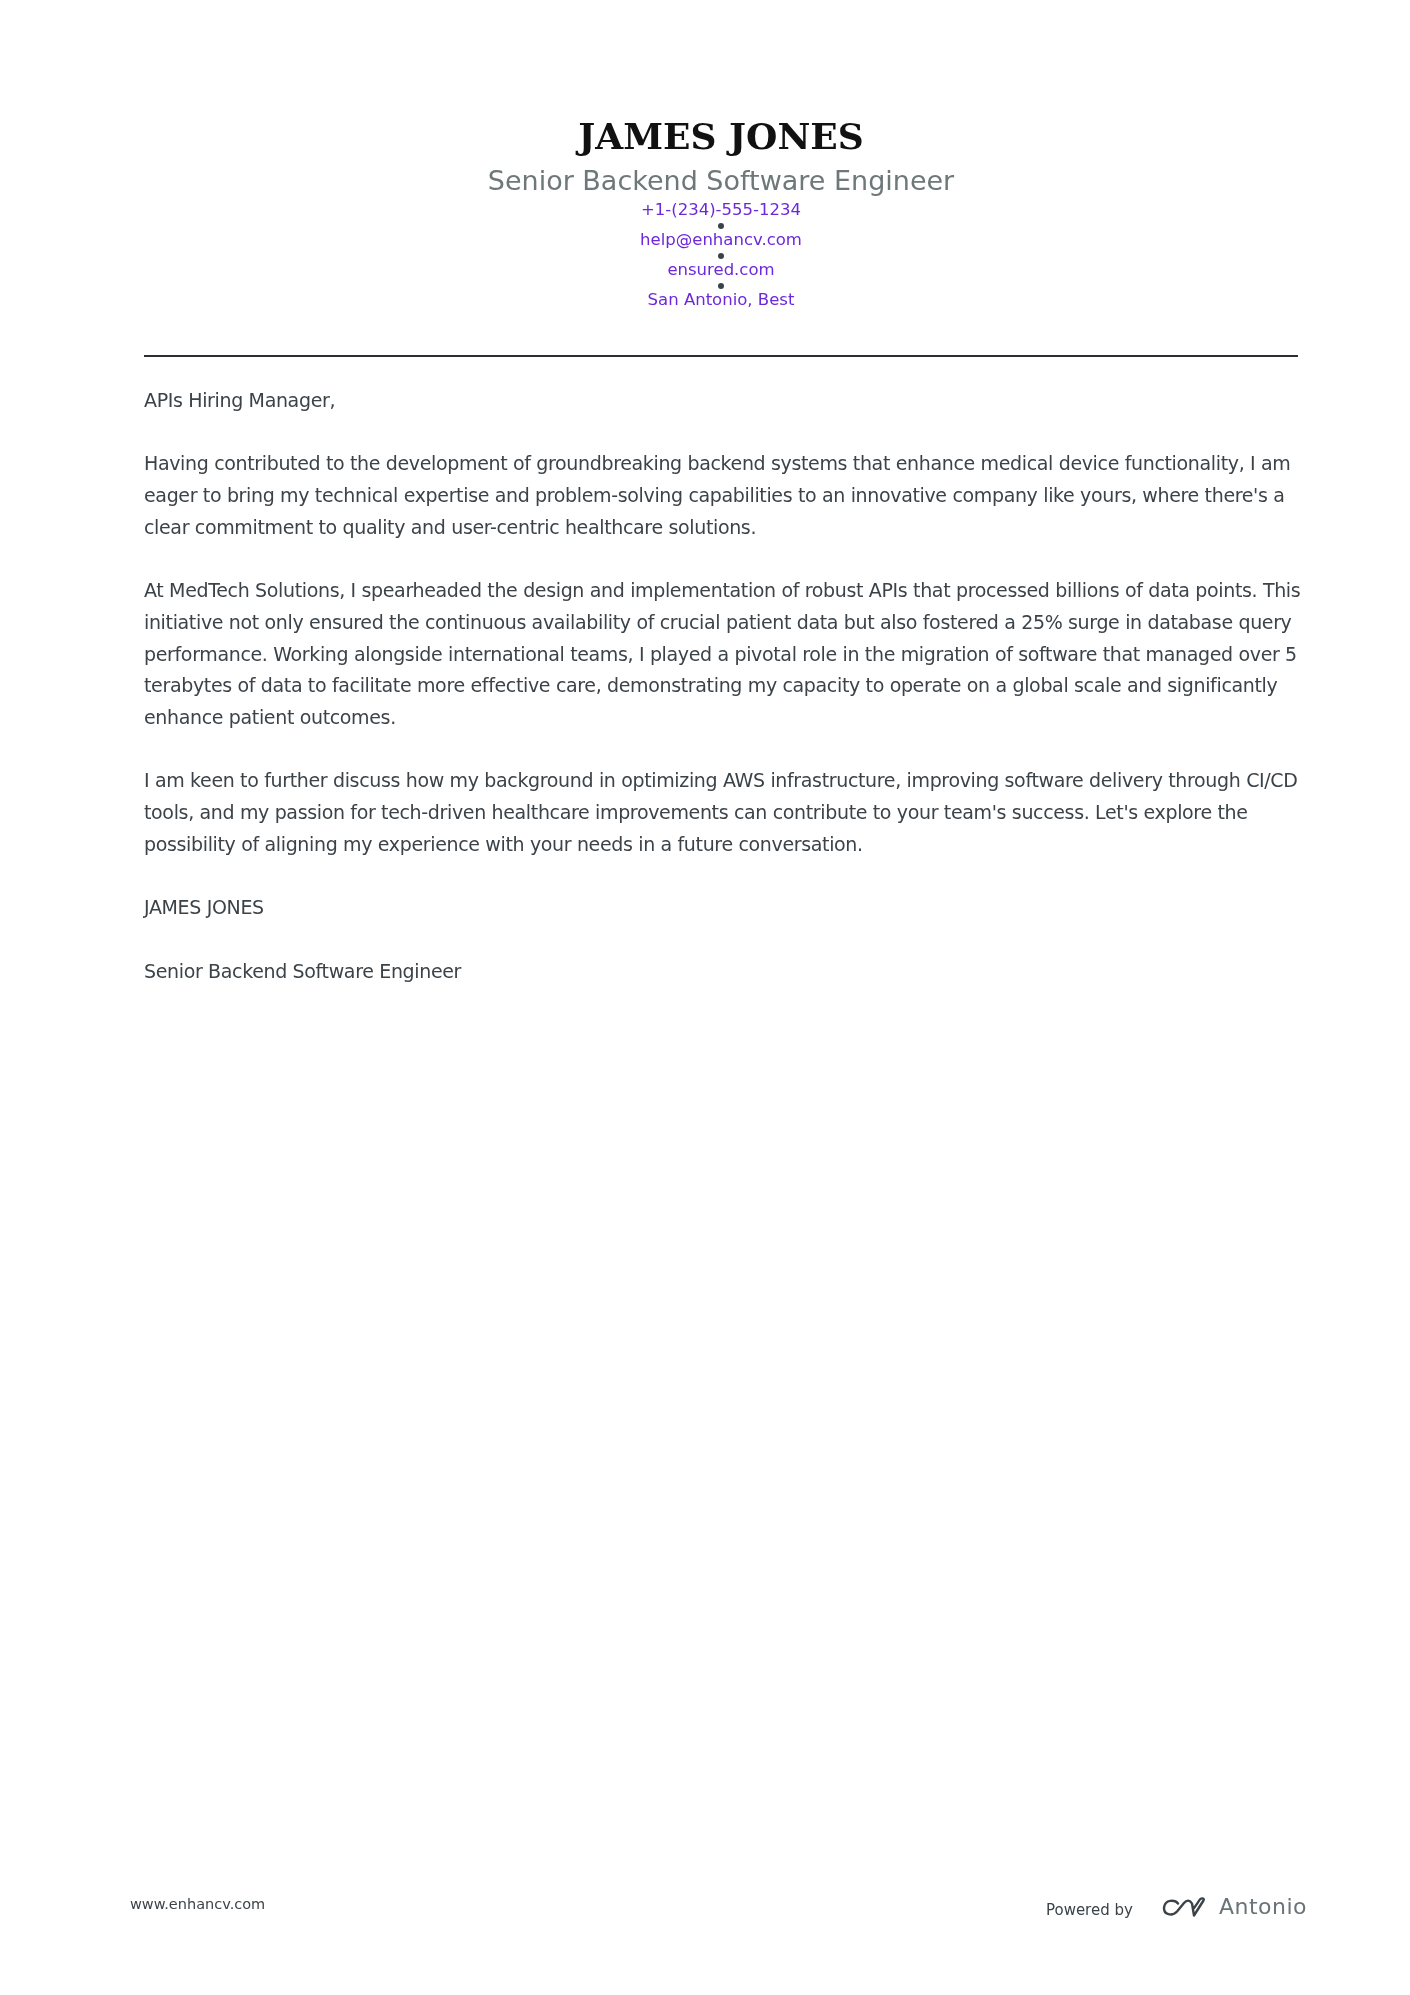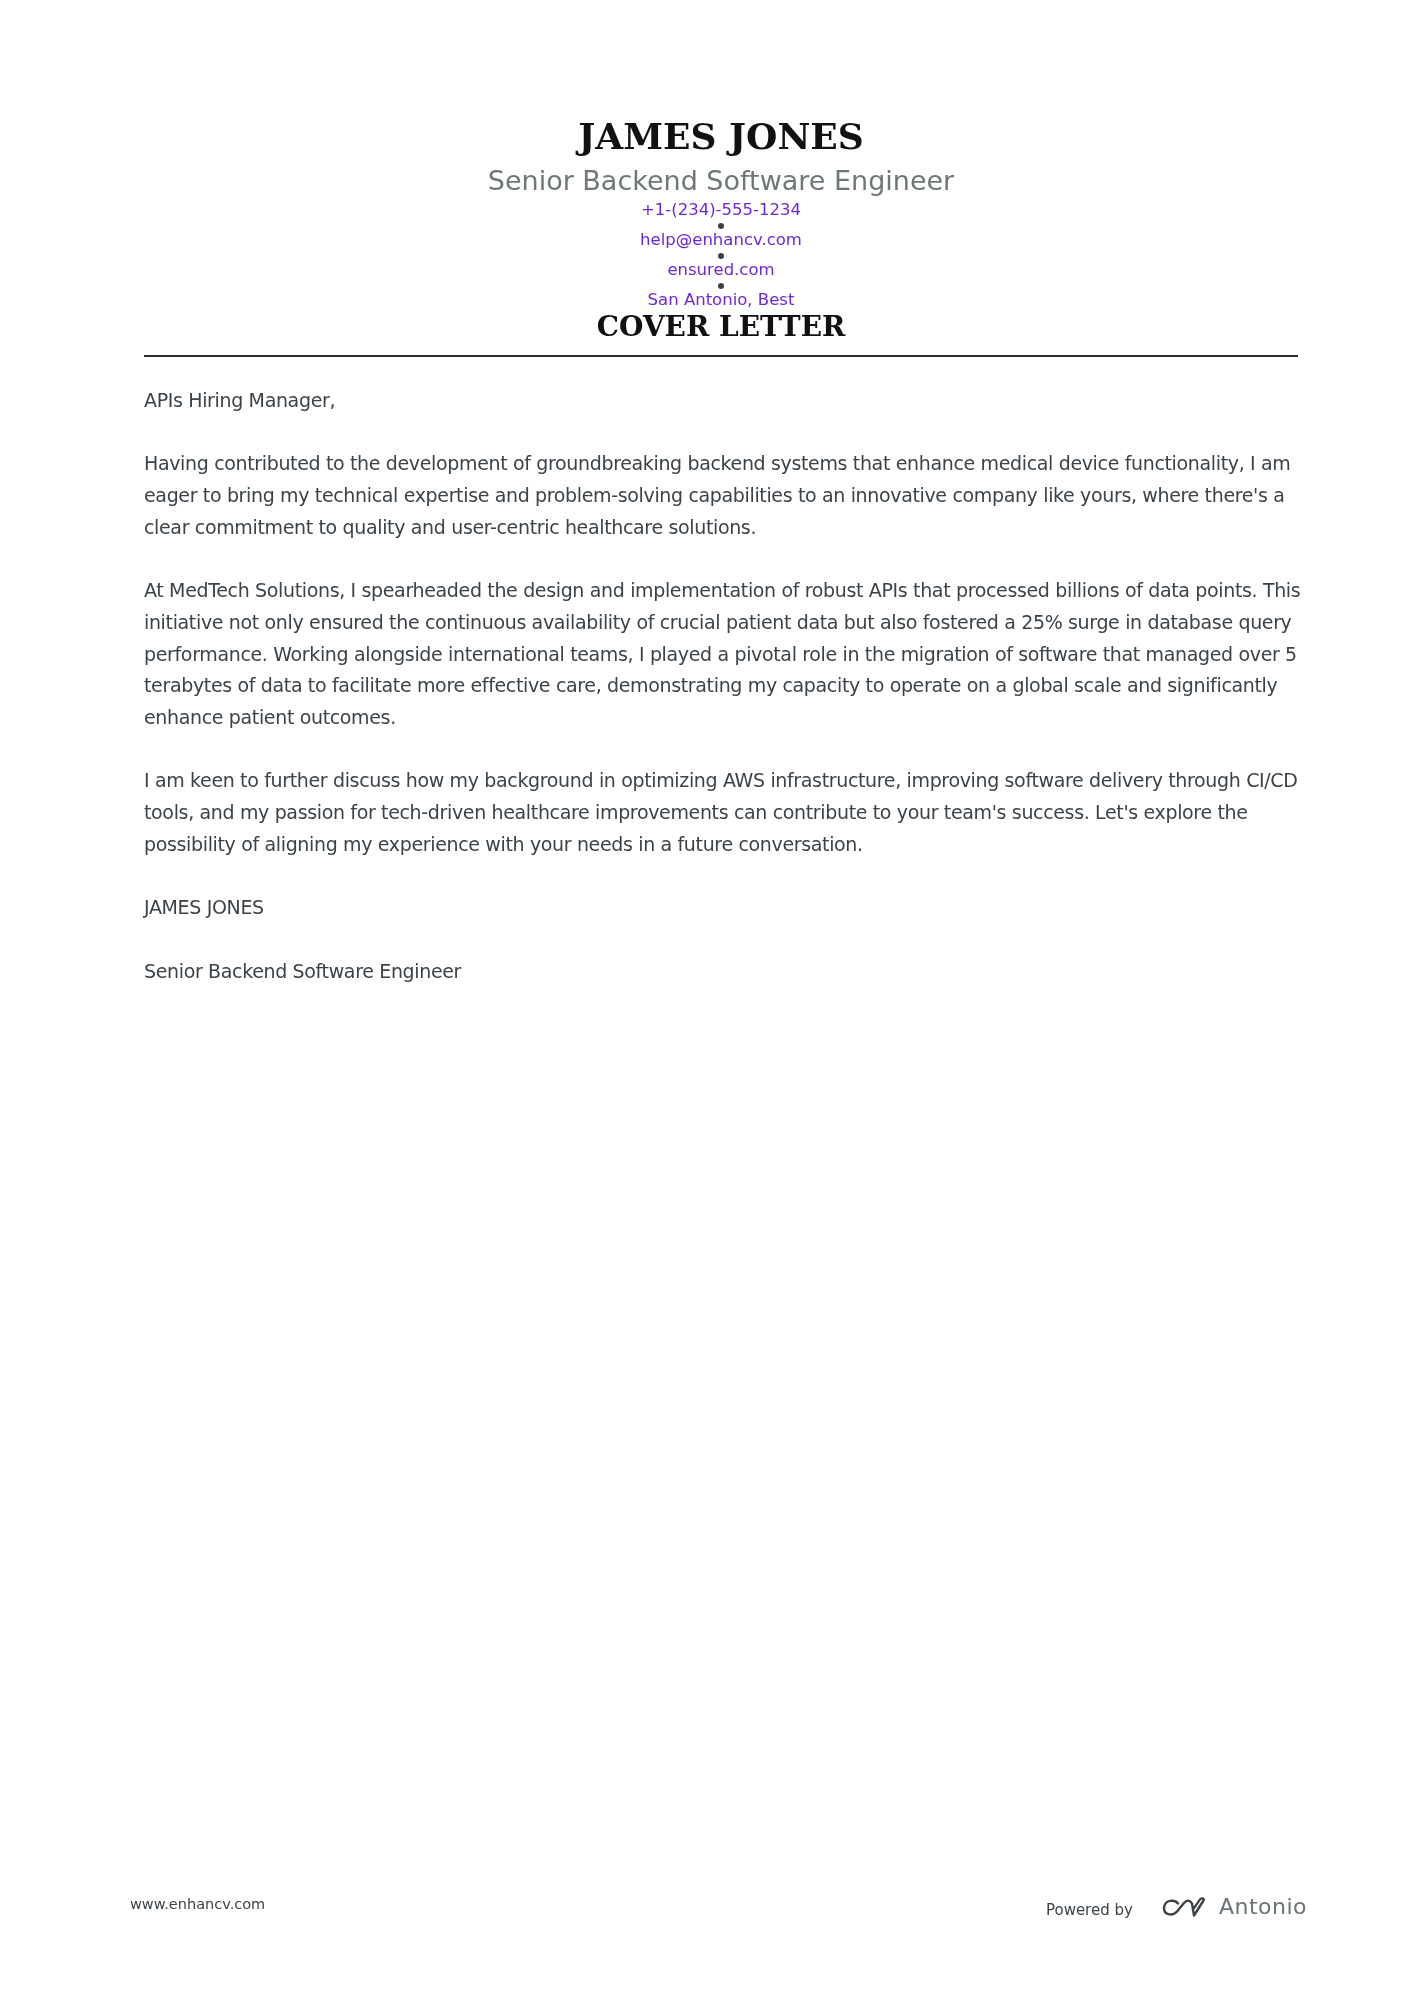--- a/index.html
+++ b/index.html
@@ -154,21 +154,20 @@
       <span>+1-(234)-555-1234</span>
       <span class="sep"></span>
       <span>help@enhancv.com</span>
       <span class="sep"></span>
       <span>ensured.com</span>
       <span class="sep"></span>
       <span>San Antonio, Best</span>
     </div>
   </header>
 
-  <h2 class="section-title">COVER LETTER</h2>
   <div class="rule"></div>
 
   <div class="body-text">
     <p>APIs Hiring Manager,</p>
     <p>Having contributed to the development of groundbreaking backend systems that enhance medical device functionality, I am eager to bring my technical expertise and problem-solving capabilities to an innovative company like yours, where there's a clear commitment to quality and user-centric healthcare solutions.</p>
     <p>At MedTech Solutions, I spearheaded the design and implementation of robust APIs that processed billions of data points. This initiative not only ensured the continuous availability of crucial patient data but also fostered a 25% surge in database query performance. Working alongside international teams, I played a pivotal role in the migration of software that managed over 5 terabytes of data to facilitate more effective care, demonstrating my capacity to operate on a global scale and significantly enhance patient outcomes.</p>
     <p>I am keen to further discuss how my background in optimizing AWS infrastructure, improving software delivery through CI/CD tools, and my passion for tech-driven healthcare improvements can contribute to your team's success. Let's explore the possibility of aligning my experience with your needs in a future conversation.</p>
     <p>JAMES JONES</p>
     <p>Senior Backend Software Engineer</p>
   </div>

